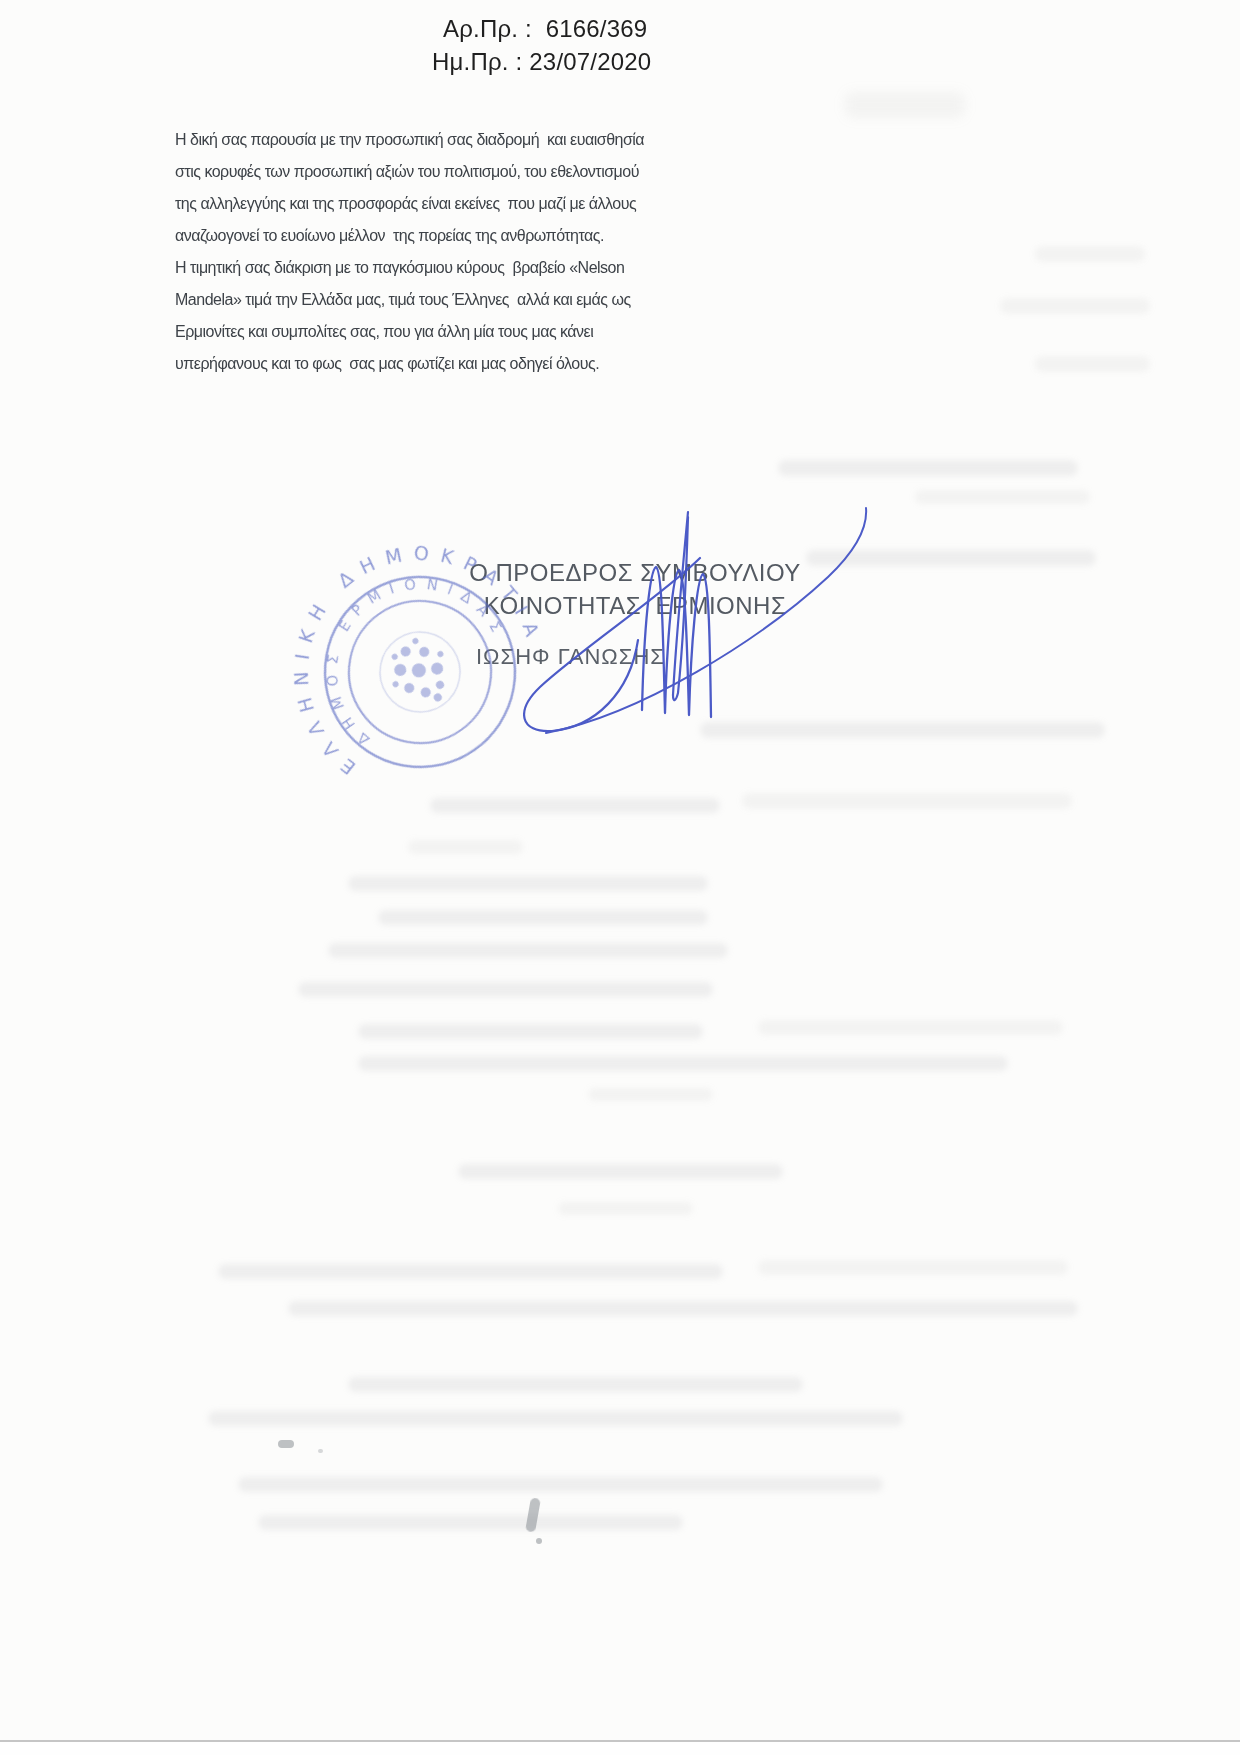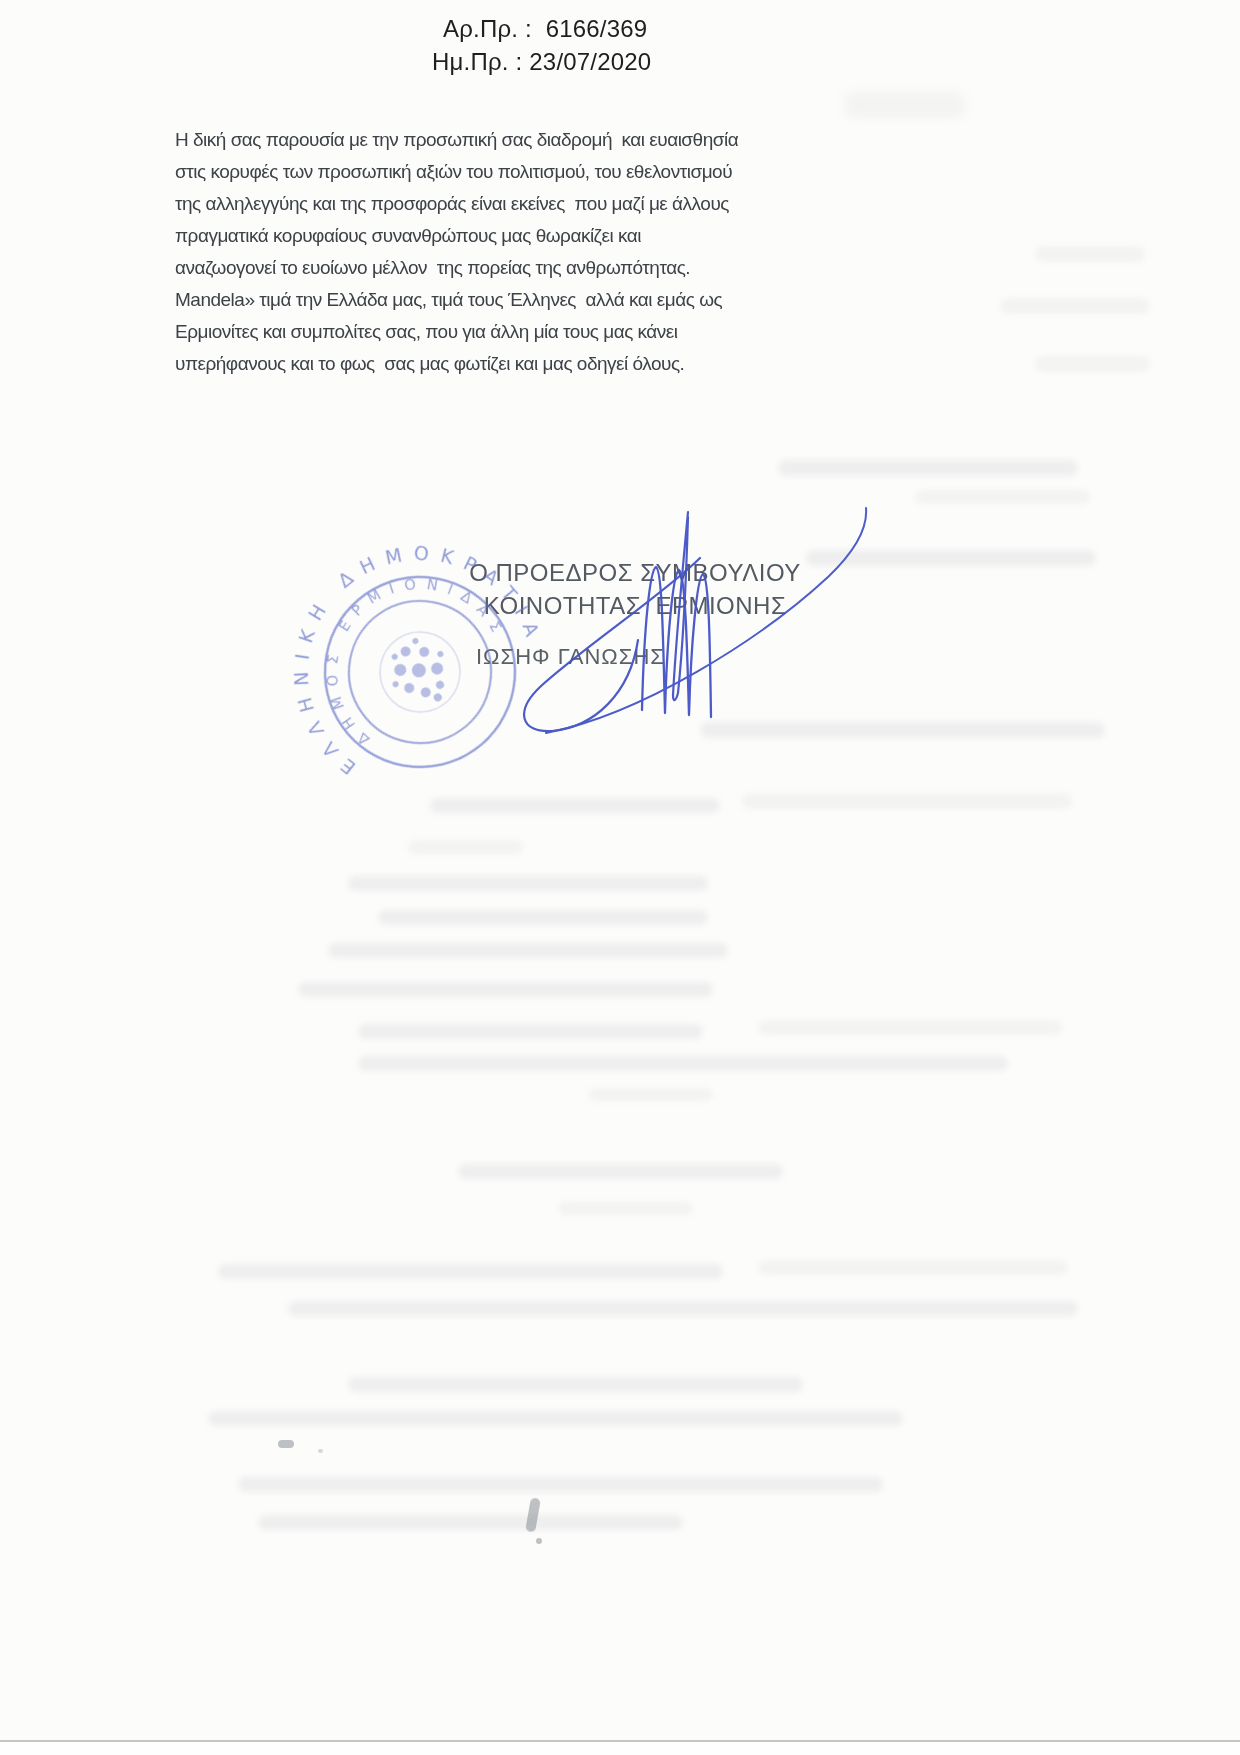--- a/index.html
+++ b/index.html
@@ -10,21 +10,21 @@
     background:#fcfcfb;
     overflow:hidden;
     font-family:"Liberation Sans", sans-serif;
   }
   
   .header{position:absolute;left:432px;top:12px;z-index:20;color:#1f1f1f;}
   .hline{white-space:pre;font-size:24px;line-height:33px;letter-spacing:.2px;}
   .hline.first{padding-left:11px;}
   
   .body-block{position:absolute;left:175px;top:124px;z-index:20;color:#3d4248;}
-  .bline{white-space:pre;font-size:19px;line-height:32px;letter-spacing:-0.5px;}
+  .bline{white-space:pre;font-size:16px;line-height:32px;letter-spacing:-0.5px;}
   
   .sig-text{position:absolute;left:455px;top:556px;width:360px;text-align:center;z-index:20;color:#545a62;}
   .sline{white-space:pre;font-size:24px;line-height:33px;letter-spacing:.5px;}
   .sig-name{position:absolute;left:476px;top:644px;z-index:20;color:#5a6068;
     white-space:pre;font-size:22px;letter-spacing:1px;}
   
   .stamp{position:absolute;left:285px;top:537px;width:270px;height:270px;z-index:30;
     transform:rotate(-35deg);opacity:.85;}
   
   .sig-svg{position:absolute;left:430px;top:425px;width:460px;height:330px;z-index:40;}
@@ -47,22 +47,22 @@
 
   <div class="header">
     <div class="hline first">Αρ.Πρ. :  6166/369</div>
     <div class="hline">Ημ.Πρ. : 23/07/2020</div>
   </div>
 
   <div class="body-block">
     <div class="bline">Η δική σας παρουσία με την προσωπική σας διαδρομή  και ευαισθησία</div>
     <div class="bline">στις κορυφές των προσωπική αξιών του πολιτισμού, του εθελοντισμού</div>
     <div class="bline">της αλληλεγγύης και της προσφοράς είναι εκείνες  που μαζί με άλλους</div>
-    <div class="bline">πραγματικά κορυφαίους συνανθρώπους μας θωρακίζει και</div>
     <div class="bline">αναζωογονεί το ευοίωνο μέλλον  της πορείας της ανθρωπότητας.</div>
+    <div class="bline">Η τιμητική σας διάκριση με το παγκόσμιου κύρους  βραβείο «Nelson</div>
     <div class="bline">Mandela» τιμά την Ελλάδα μας, τιμά τους Έλληνες  αλλά και εμάς ως</div>
     <div class="bline">Ερμιονίτες και συμπολίτες σας, που για άλλη μία τους μας κάνει</div>
     <div class="bline">υπερήφανους και το φως  σας μας φωτίζει και μας οδηγεί όλους.</div>
   </div>
 
   <div class="sig-text">
     <div class="sline">Ο ΠΡΟΕΔΡΟΣ ΣΥΜΒΟΥΛΙΟΥ</div>
     <div class="sline">ΚΟΙΝΟΤΗΤΑΣ  ΕΡΜΙΟΝΗΣ</div>
   </div>
   <div class="sig-name">ΙΩΣΗΦ ΓΑΝΩΣΗΣ</div>

